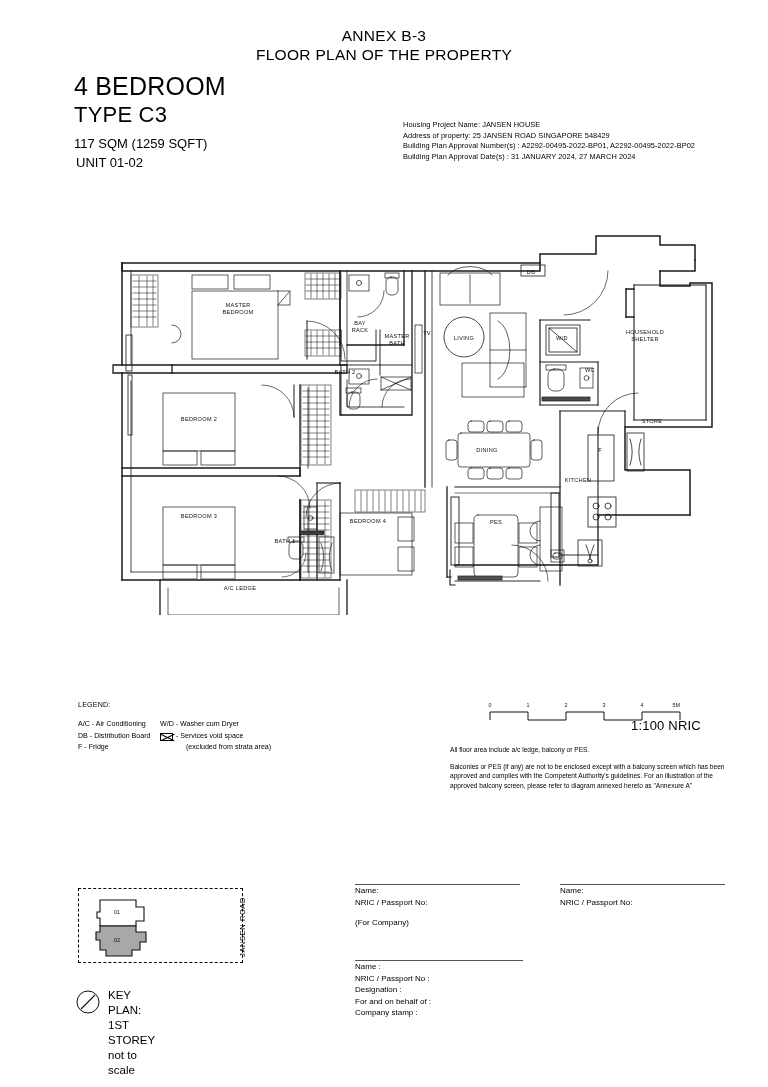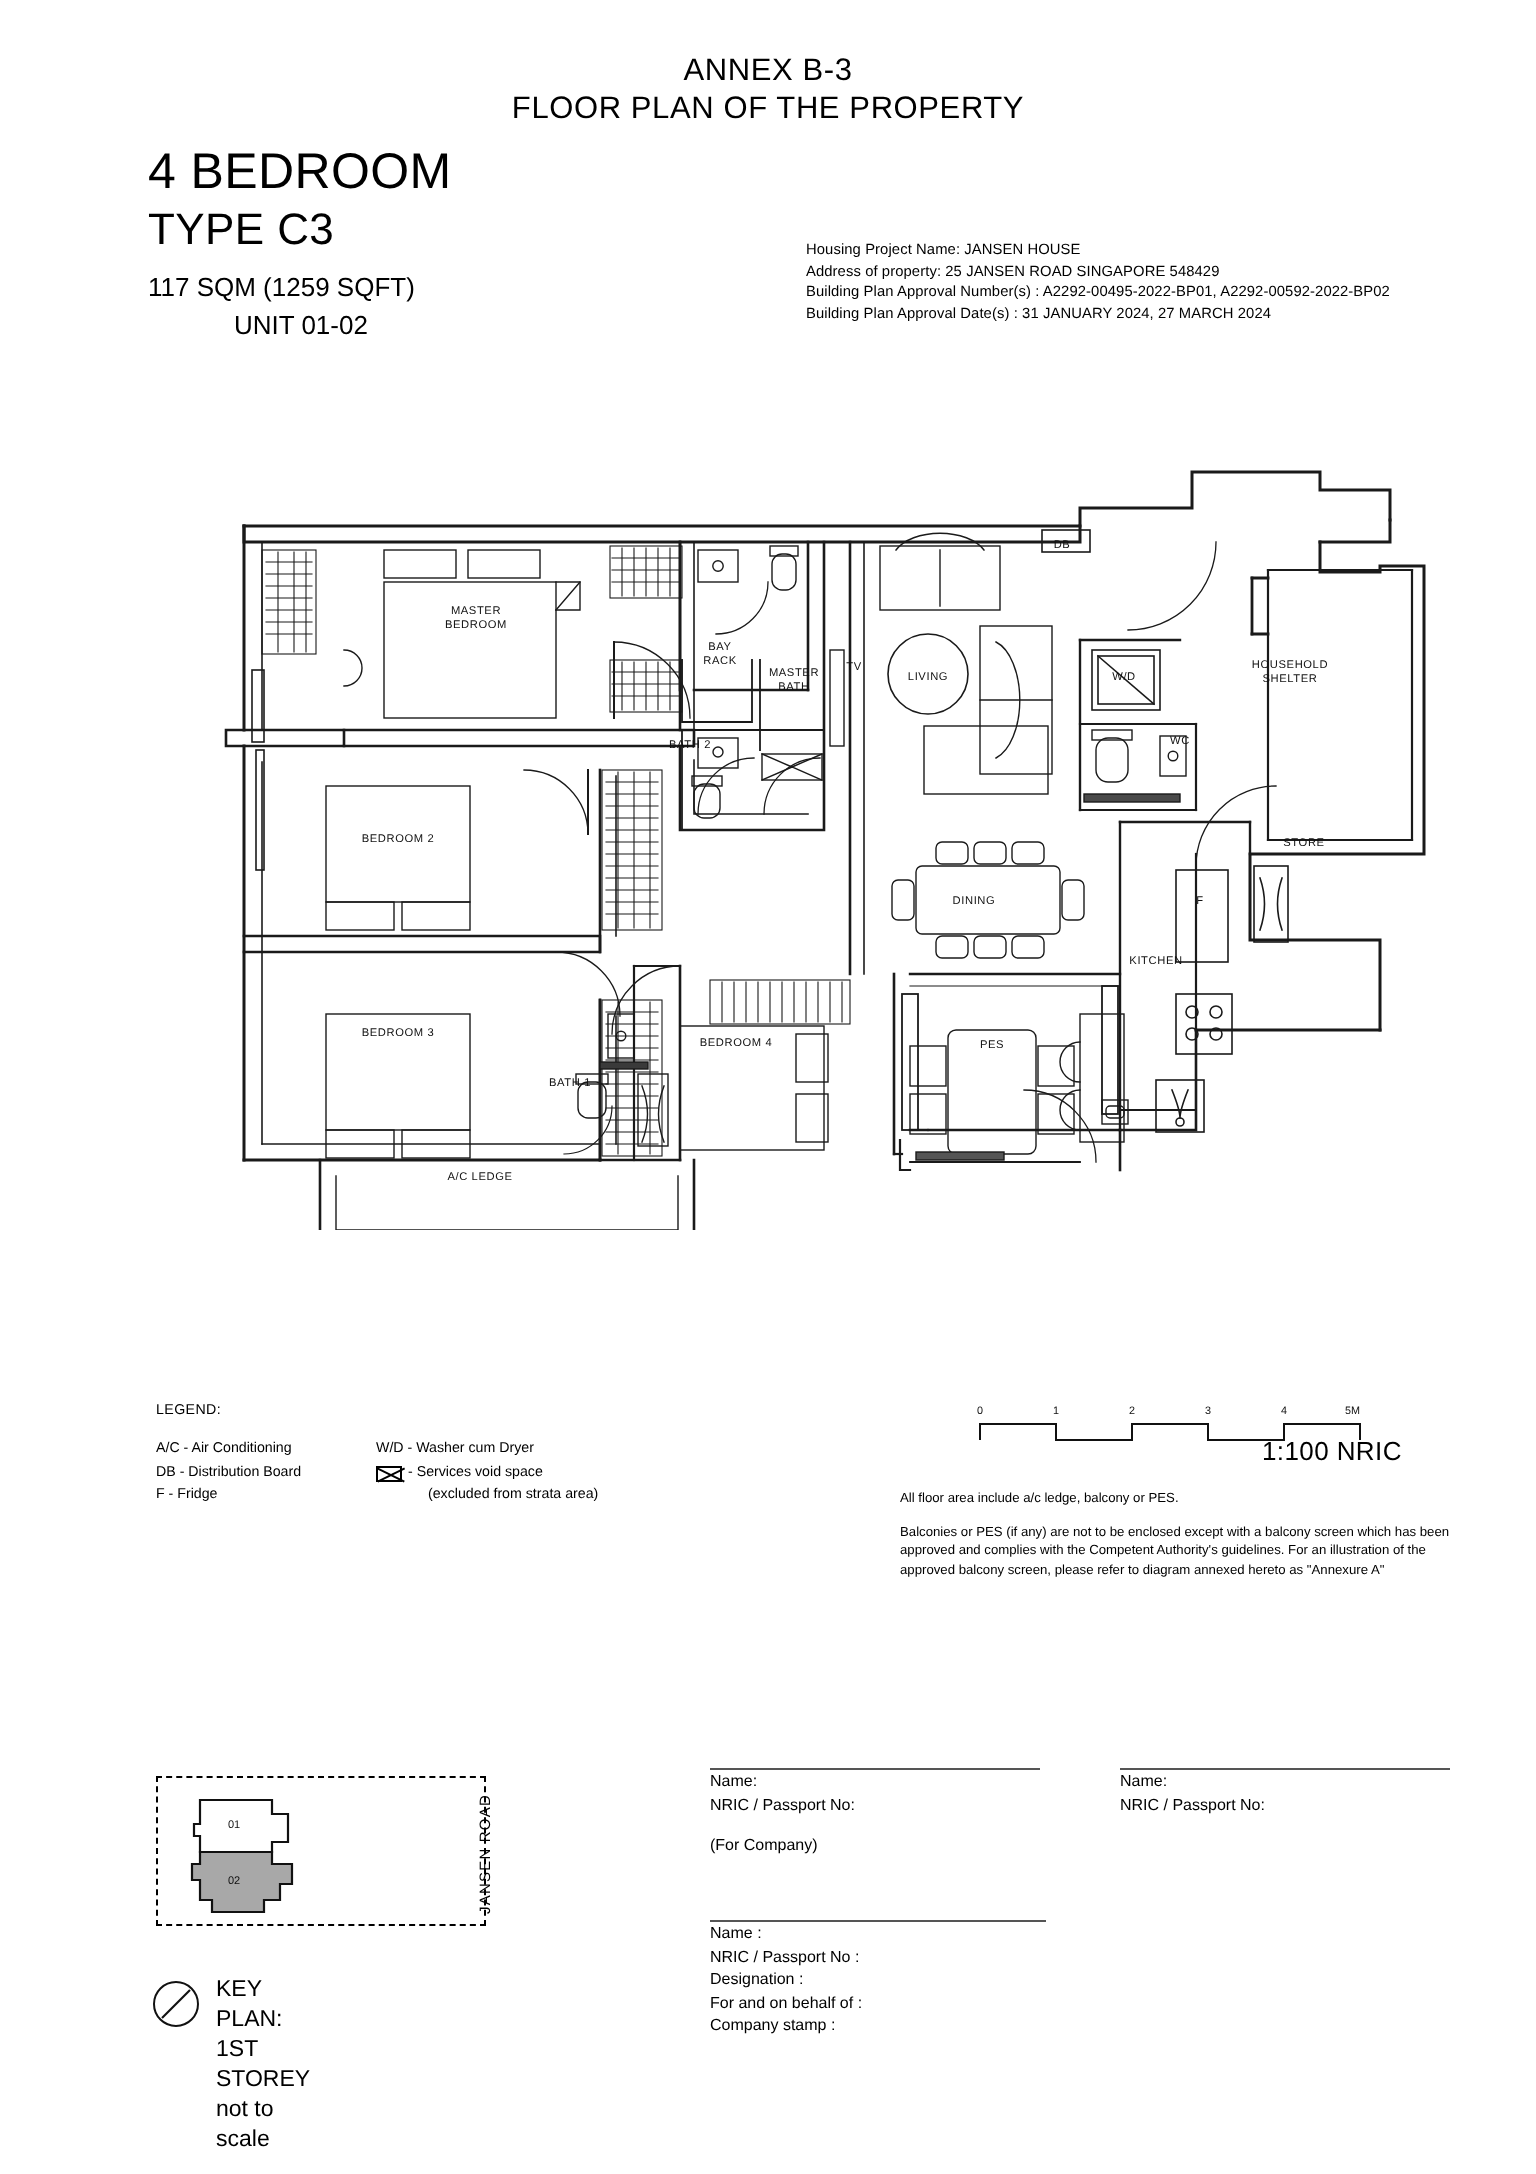--- a/index.html
+++ b/index.html
@@ -23,37 +23,37 @@
   }
   .doc-header .line {
     font-size: 15.5px; letter-spacing: .3px; line-height: 19px;
   }
 
   
   .title-block { position: absolute; left: 74px; top: 72px; }
   .title-block .t1 { font-size: 25px; line-height: 29px; letter-spacing: .2px; }
   .title-block .t2 { font-size: 22px; line-height: 27px; letter-spacing: .2px; }
   .title-block .t3 { font-size: 13px; line-height: 19px; margin-top: 6px; }
-  .title-block .t4 { font-size: 13px; line-height: 19px; padding-left: 2px; margin-left: 41px; }
+  .title-block .t4 { font-size: 13px; line-height: 19px; padding-left: 2px; }
 
   
   .project-meta {
     position: absolute; left: 403px; top: 120px;
     font-size: 7.4px; line-height: 10.6px; letter-spacing: .05px;
   }
 
   
   .plan-wrap { position: absolute; left: 0; top: 225px; width: 768px; height: 390px; }
 
   
   .legend { position: absolute; left: 78px; top: 700px; font-size: 7.1px; line-height: 11.4px; }
   .legend .lg-title { margin-bottom: 8px; letter-spacing: .2px; }
   .legend .lg-cols { display: flex; }
   .legend .col-a { width: 82px; }
-  .legend .col-b { width: 160px; margin-left: 28px; }
+  .legend .col-b { width: 160px; }
   .legend .lg-row { display: flex; align-items: center; }
   .legend .lg-sub { padding-left: 26px; }
   .void-ico {
     display: inline-block; width: 13px; height: 8px; position: relative;
     border: .6px solid #000; margin-right: 3px; vertical-align: -1px;
   }
   .void-ico:before, .void-ico:after {
     content: ""; position: absolute; left: -1px; top: 3.1px;
     width: 15px; height: .6px; background: #000; transform-origin: center;
   }
@@ -111,21 +111,21 @@
   <div class="title-block">
     <div class="t1">4 BEDROOM</div>
     <div class="t2">TYPE C3</div>
     <div class="t3">117 SQM (1259 SQFT)</div>
     <div class="t4">UNIT 01-02</div>
   </div>
 
   <div class="project-meta">
     <div>Housing Project Name: JANSEN HOUSE</div>
     <div>Address of property: 25 JANSEN ROAD SINGAPORE 548429</div>
-    <div>Building Plan Approval Number(s) :  A2292-00495-2022-BP01, A2292-00592-2022-BP02</div>
+    <div>Building Plan Approval Number(s) :  A2292-00495-2022-BP01, A2292-00495-2022-BP02</div>
     <div>Building Plan Approval Date(s) : 31 JANUARY 2024, 27 MARCH 2024</div>
   </div>
 
   <div class="plan-wrap">
     <svg width="768" height="390" viewBox="0 0 768 390" xmlns="http://www.w3.org/2000/svg">
       <g fill="none" stroke="#1a1a1a" stroke-width="1.1" stroke-linecap="square">
 
         <path d="M122 38 L540 38 L540 29 L596 29 L596 11 L660 11 L660 20 L695 20 L695 35" stroke-width="1.5"></path>
         <path d="M122 38 L122 46 L540 46 L540 38" stroke-width="1.5"></path>
 

